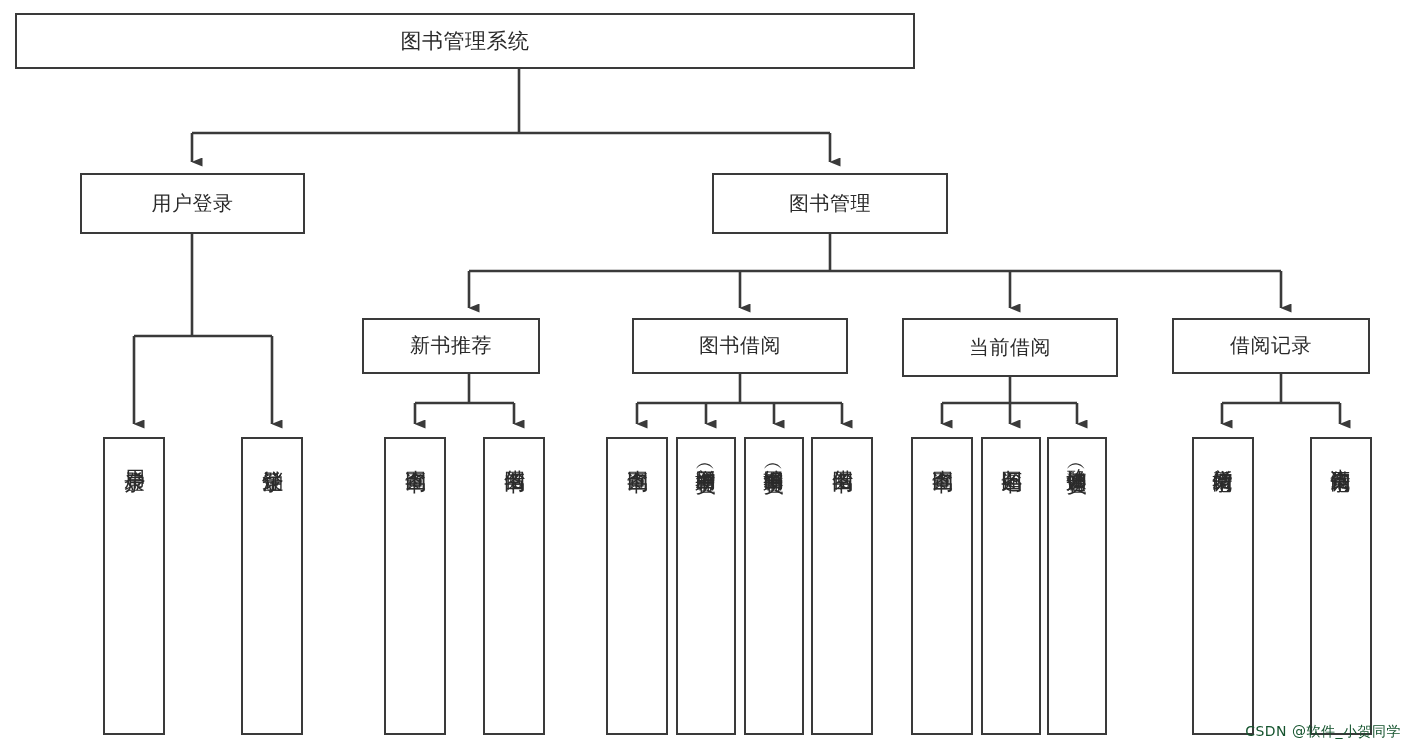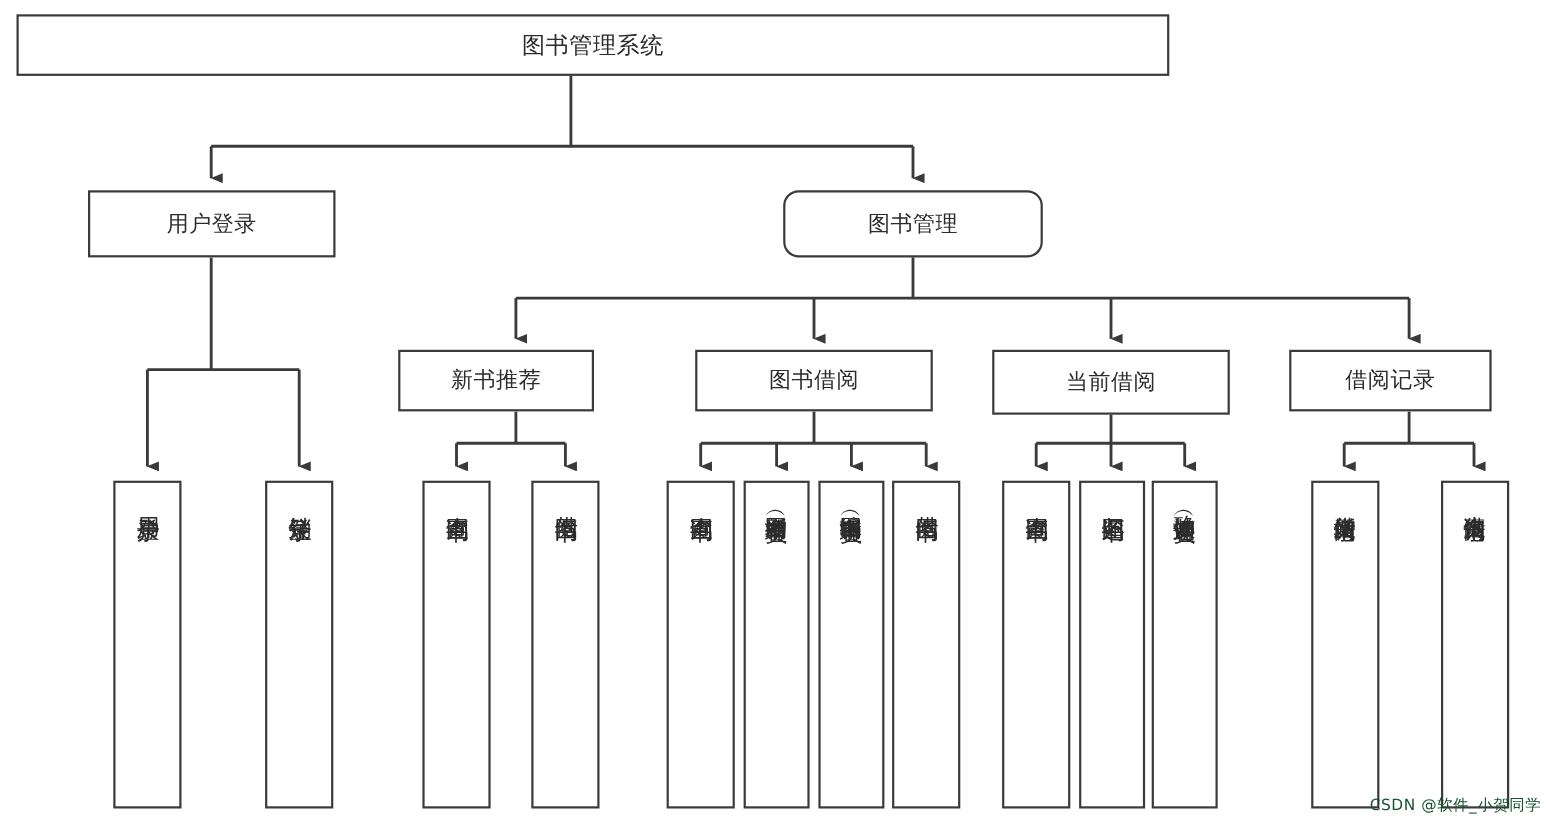--- a/index.html
+++ b/index.html
@@ -132,45 +132,45 @@
       <path d="M 1010 403 L 1010 424" marker-end="url(#arrowhead)"></path>
       <path d="M 1077 403 L 1077 424" marker-end="url(#arrowhead)"></path>
 
       <path d="M 1281 374 L 1281 403"></path>
       <path d="M 1222 403 L 1340 403"></path>
       <path d="M 1222 403 L 1222 424" marker-end="url(#arrowhead)"></path>
       <path d="M 1340 403 L 1340 424" marker-end="url(#arrowhead)"></path>
     </g>
   </svg>
 
-  <div class="node root horizontal" style="left:15px; top:13px; width:1048px; height:56px;">
+  <div class="node root horizontal" style="left:15px; top:13px; width:900px; height:56px;">
     <span class="node-label">图书管理系统</span>
   </div>
 
   <div class="node level2 horizontal" style="left:80px; top:173px; width:225px; height:61px;">
     <span class="node-label">用户登录</span>
   </div>
 
-  <div class="node level2 horizontal" style="left:712px; top:173px; width:236px; height:61px;border-radius:14px;">
+  <div class="node level2 horizontal" style="left:712px; top:173px; width:236px; height:61px;">
     <span class="node-label">图书管理</span>
   </div>
 
   <div class="node level3 horizontal" style="left:362px; top:318px; width:178px; height:56px;">
     <span class="node-label">新书推荐</span>
   </div>
 
   <div class="node level3 horizontal" style="left:632px; top:318px; width:216px; height:56px;">
     <span class="node-label">图书借阅</span>
   </div>
 
   <div class="node level3 horizontal" style="left:902px; top:318px; width:216px; height:59px;">
     <span class="node-label">当前借阅</span>
   </div>
 
-  <div class="node level3 horizontal" style="left:1172px; top:318px; width:184px; height:56px;">
+  <div class="node level3 horizontal" style="left:1172px; top:318px; width:198px; height:56px;">
     <span class="node-label">借阅记录</span>
   </div>
 
   <div class="node leaf" style="left:103px; top:437px; width:62px; height:298px;">
     <span class="node-label">用户登录</span>
   </div>
 
   <div class="node leaf" style="left:241px; top:437px; width:62px; height:298px;">
     <span class="node-label">注销登录</span>
   </div>

